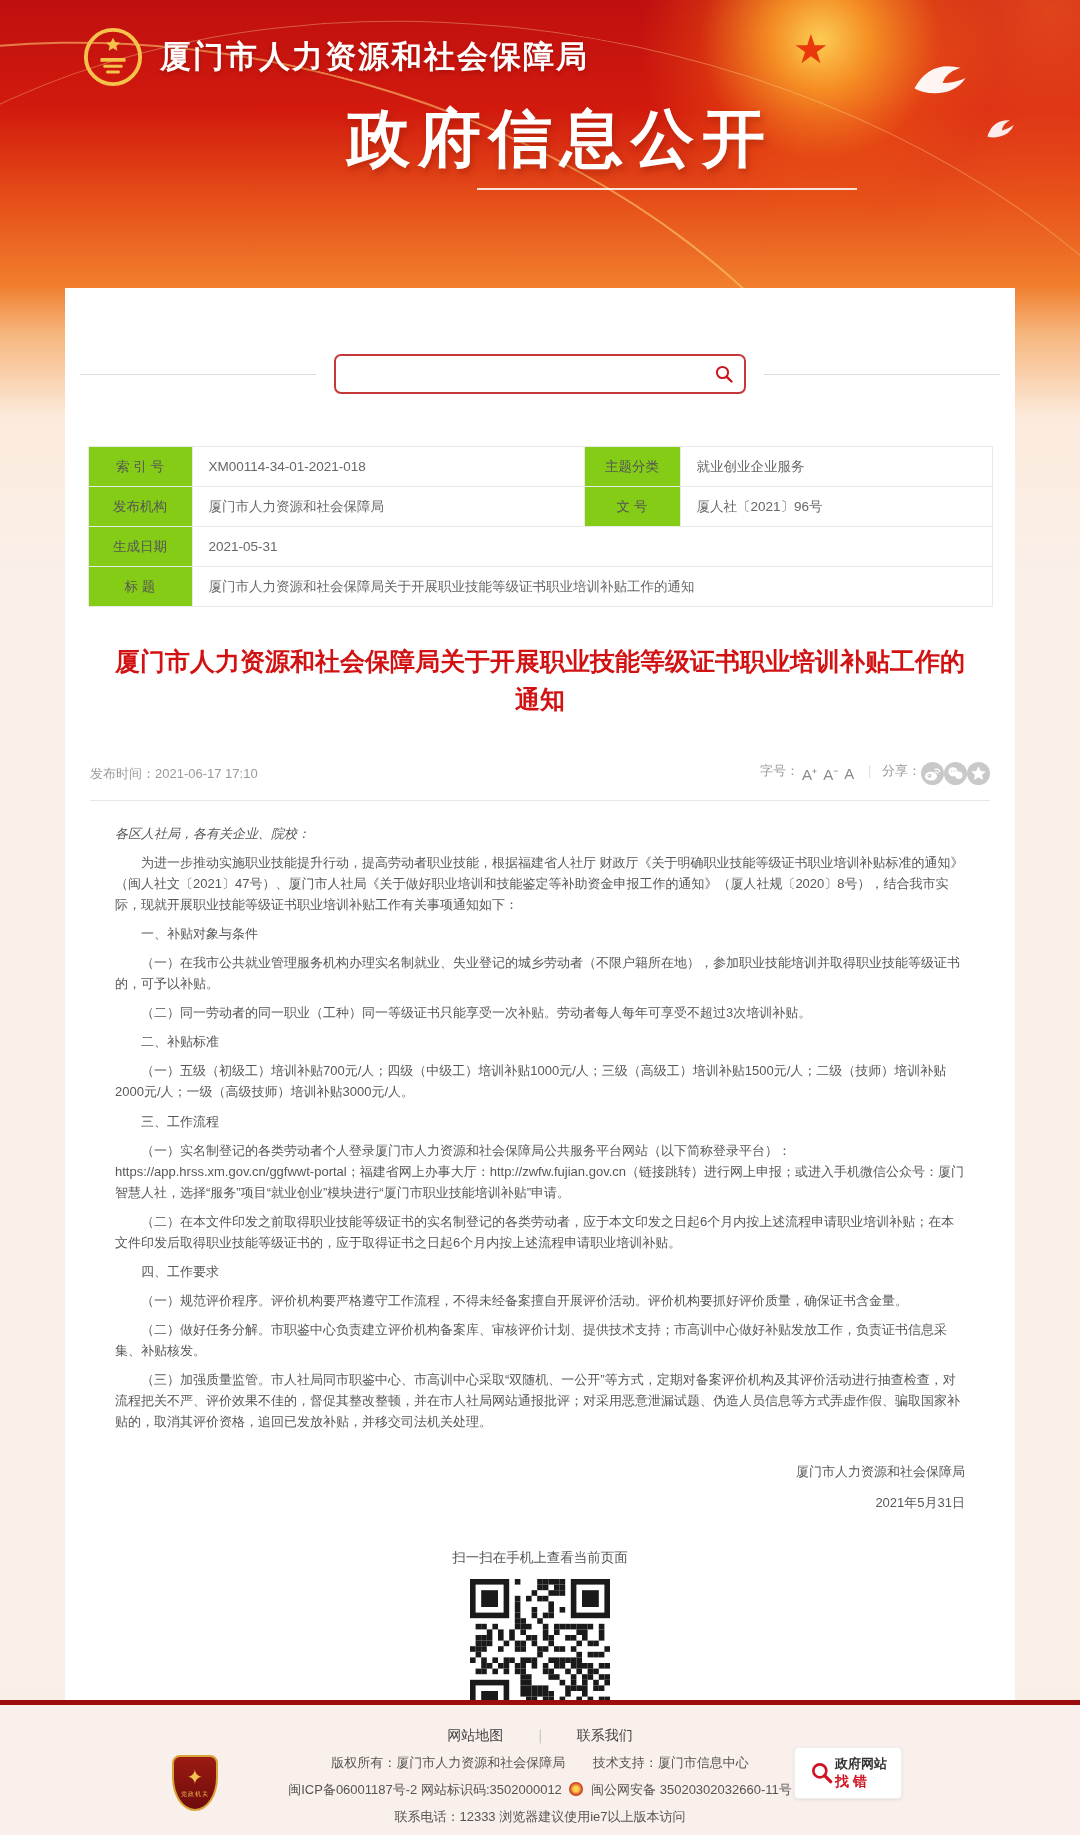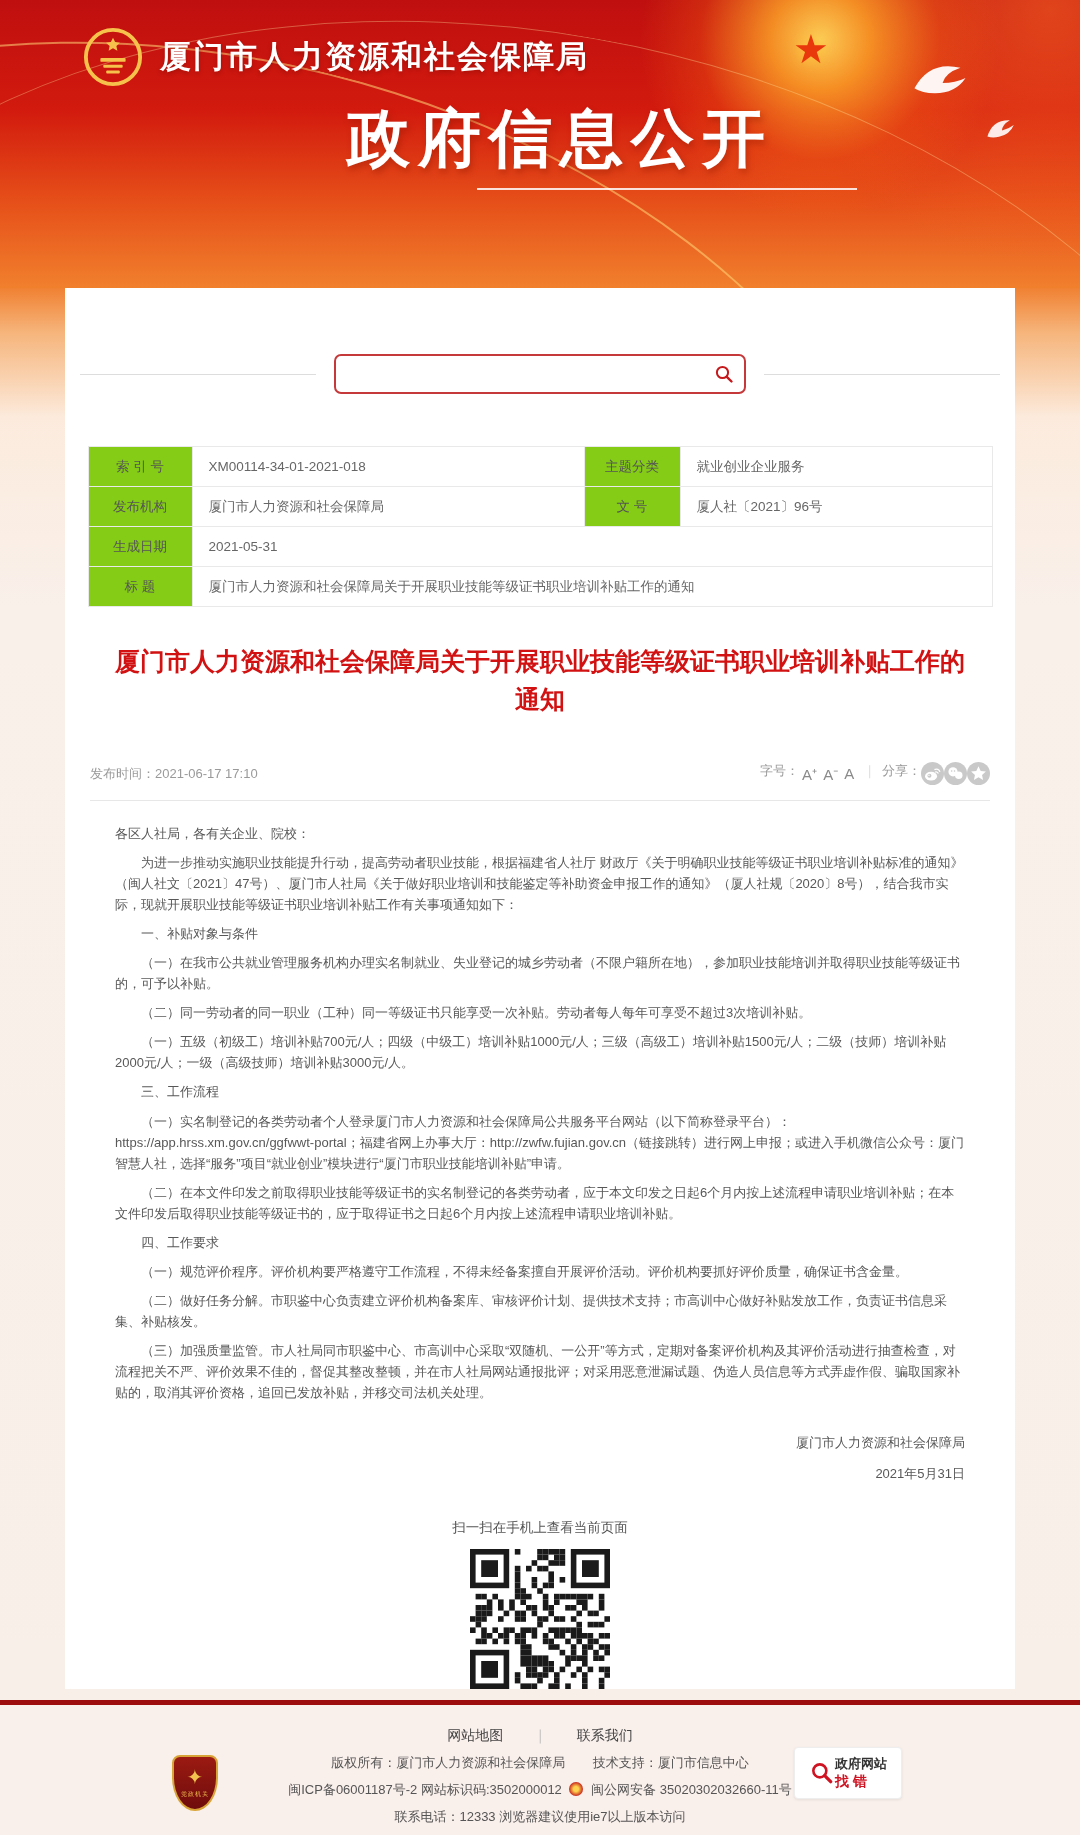--- a/index.html
+++ b/index.html
@@ -59,21 +59,21 @@
     display:flex; justify-content:space-between; align-items:center; color:#9a9a9a; font-size:13px; }
   .meta-right { display:flex; }
   .fsize-btn { background:none; border:none; color:#8a8a8a; font-size:15px; cursor:pointer; padding:0 3px; }
   .meta-sep { color:#d5d5d5; margin:0 6px; }
   .share-icon { width:23px; height:23px; border-radius:50%; background:#c9c9c9; border:none;
     display:inline-flex; align-items:center; justify-content:center; cursor:pointer; padding:0; }
 
   
   .article-body { margin:22px 50px 0; color:#585858; font-size:13px; line-height:1.62; }
   .article-body p { margin:8px 0; text-indent:2em; }
-  .article-body p.greeting { text-indent:0; }
+  .article-body p.greeting { text-indent:0;font-style:italic; }
   .signature { margin:24px 50px 0; text-align:right; color:#585858; font-size:13px; line-height:2.4; }
 
   
   .qr-section { margin-top:30px; text-align:center; }
   .qr-caption { font-size:13.5px; color:#555; }
   .qr-code { width:140px; height:140px; margin:12px auto 0; }
 
   
   .footer-line { position:absolute; top:1700px; left:0; width:1080px; height:5px; background:#9e0d0d; }
   .footer { position:absolute; top:1705px; left:0; width:1080px; height:130px; background:#f9efeb;
@@ -202,20 +202,21 @@
           </button>
         </span>
       </div>
 
       <div class="article-body">
         <p class="greeting">各区人社局，各有关企业、院校：</p>
         <p>为进一步推动实施职业技能提升行动，提高劳动者职业技能，根据福建省人社厅 财政厅《关于明确职业技能等级证书职业培训补贴标准的通知》（闽人社文〔2021〕47号）、厦门市人社局《关于做好职业培训和技能鉴定等补助资金申报工作的通知》（厦人社规〔2020〕8号），结合我市实际，现就开展职业技能等级证书职业培训补贴工作有关事项通知如下：</p>
         <p>一、补贴对象与条件</p>
         <p>（一）在我市公共就业管理服务机构办理实名制就业、失业登记的城乡劳动者（不限户籍所在地），参加职业技能培训并取得职业技能等级证书的，可予以补贴。</p>
         <p>（二）同一劳动者的同一职业（工种）同一等级证书只能享受一次补贴。劳动者每人每年可享受不超过3次培训补贴。</p>
+        <p>二、补贴标准</p>
         <p>（一）五级（初级工）培训补贴700元/人；四级（中级工）培训补贴1000元/人；三级（高级工）培训补贴1500元/人；二级（技师）培训补贴2000元/人；一级（高级技师）培训补贴3000元/人。</p>
         <p>三、工作流程</p>
         <p>（一）实名制登记的各类劳动者个人登录厦门市人力资源和社会保障局公共服务平台网站（以下简称登录平台）：https://app.hrss.xm.gov.cn/ggfwwt-portal；福建省网上办事大厅：http://zwfw.fujian.gov.cn（链接跳转）进行网上申报；或进入手机微信公众号：厦门智慧人社，选择“服务”项目“就业创业”模块进行“厦门市职业技能培训补贴”申请。</p>
         <p>（二）在本文件印发之前取得职业技能等级证书的实名制登记的各类劳动者，应于本文印发之日起6个月内按上述流程申请职业培训补贴；在本文件印发后取得职业技能等级证书的，应于取得证书之日起6个月内按上述流程申请职业培训补贴。</p>
         <p>四、工作要求</p>
         <p>（一）规范评价程序。评价机构要严格遵守工作流程，不得未经备案擅自开展评价活动。评价机构要抓好评价质量，确保证书含金量。</p>
         <p>（二）做好任务分解。市职鉴中心负责建立评价机构备案库、审核评价计划、提供技术支持；市高训中心做好补贴发放工作，负责证书信息采集、补贴核发。</p>
         <p>（三）加强质量监管。市人社局同市职鉴中心、市高训中心采取“双随机、一公开”等方式，定期对备案评价机构及其评价活动进行抽查检查，对流程把关不严、评价效果不佳的，督促其整改整顿，并在市人社局网站通报批评；对采用恶意泄漏试题、伪造人员信息等方式弄虚作假、骗取国家补贴的，取消其评价资格，追回已发放补贴，并移交司法机关处理。</p>
       </div>
 

